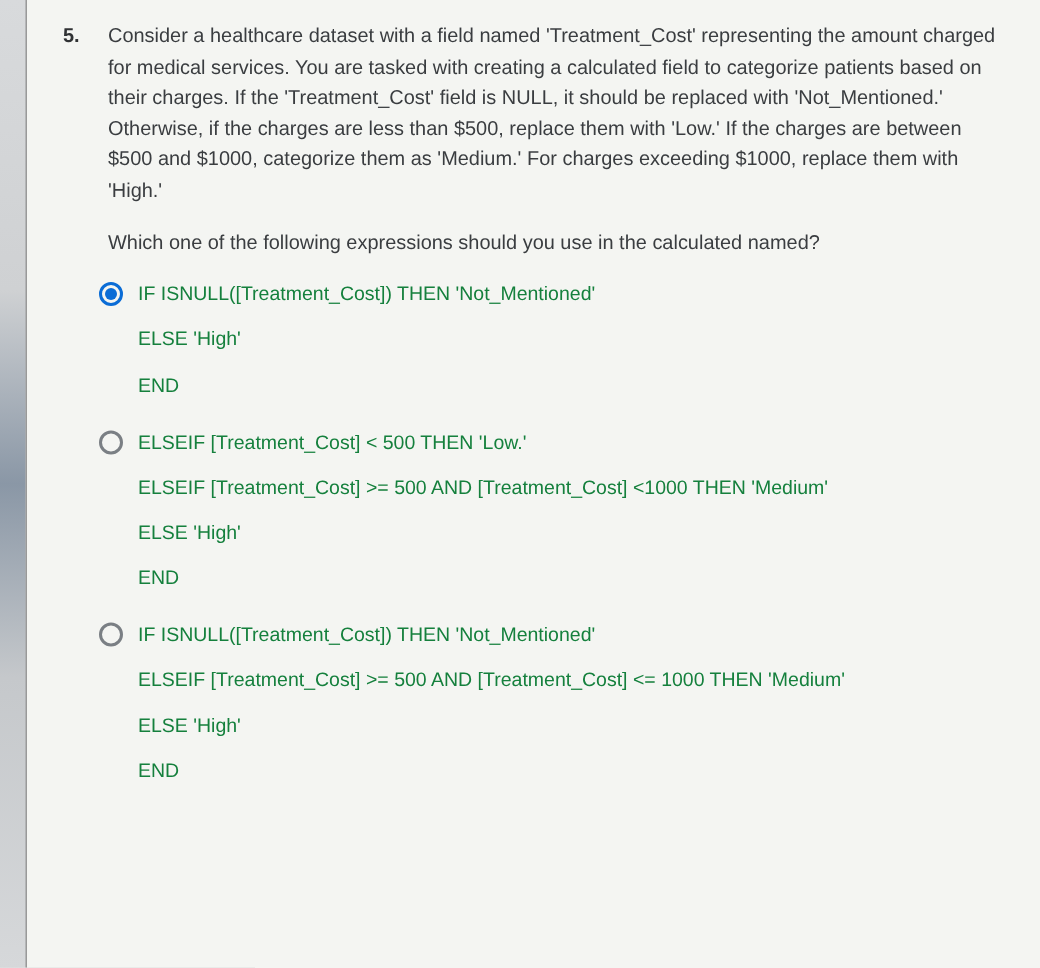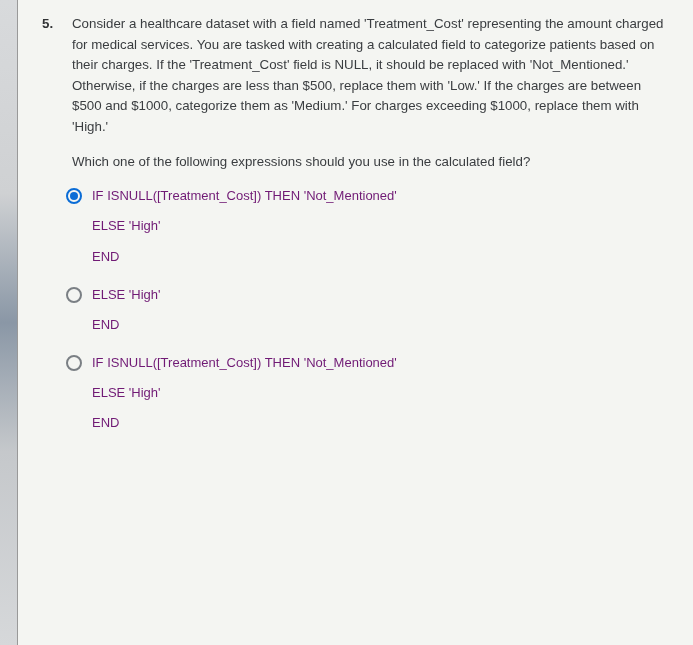--- a/index.html
+++ b/index.html
@@ -42,57 +42,60 @@
   .radio {
     width: 16px; height: 16px; border: 2px solid #0a6cd6; border-radius: 50%;
     flex-shrink: 0; margin-top: 2px; position: relative; background: #f4f5f2;
   }
   .radio.unselected { border-color: #7a7f84; }
   .radio.selected::after {
     content: ''; position: absolute; left: 2px; top: 2px; width: 8px; height: 8px;
     background: #0a6cd6; border-radius: 50%;
   }
   .opt-content { flex: 1; }
-  .code-line { margin-bottom: 10px; font-size: 13px; color: #701a75; }
+  .code-line { margin-bottom: 10px; font-size: 13px; color: #15803d; }
 </style>
 </head>
 <body>
 
 <div class="left-strip"></div>
 
 <div class="page">
   <div class="q-row">
     <div class="q-num">5.</div>
     <div class="q-body">
       <div class="q-text">Consider a healthcare dataset with a field named 'Treatment_Cost' representing the amount charged for medical services. You are tasked with creating a calculated field to categorize patients based on their charges. If the 'Treatment_Cost' field is NULL, it should be replaced with 'Not_Mentioned.' Otherwise, if the charges are less than $500, replace them with 'Low.' If the charges are between $500 and $1000, categorize them as 'Medium.' For charges exceeding $1000, replace them with 'High.'</div>
-      <div class="q-prompt">Which one of the following expressions should you use in the calculated field?</div>
+      <div class="q-prompt">Which one of the following expressions should you use in the calculated named?</div>
 
       <div class="options">
 
         <div class="option">
           <div class="radio selected"></div>
           <div class="opt-content">
             <div class="code-line">IF ISNULL([Treatment_Cost]) THEN 'Not_Mentioned'</div>
             <div class="code-line">ELSE 'High'</div>
             <div class="code-line">END</div>
           </div>
         </div>
 
         <div class="option">
           <div class="radio unselected"></div>
           <div class="opt-content">
+            <div class="code-line">ELSEIF [Treatment_Cost] &lt; 500 THEN 'Low.'</div>
+            <div class="code-line">ELSEIF [Treatment_Cost] &gt;= 500 AND [Treatment_Cost] &lt;1000 THEN 'Medium'</div>
             <div class="code-line">ELSE 'High'</div>
             <div class="code-line">END</div>
           </div>
         </div>
 
         <div class="option">
           <div class="radio unselected"></div>
           <div class="opt-content">
             <div class="code-line">IF ISNULL([Treatment_Cost]) THEN 'Not_Mentioned'</div>
+            <div class="code-line">ELSEIF [Treatment_Cost] &gt;= 500 AND [Treatment_Cost] &lt;= 1000 THEN 'Medium'</div>
             <div class="code-line">ELSE 'High'</div>
             <div class="code-line">END</div>
           </div>
         </div>
 
       </div>
     </div>
   </div>
 </div>
 

